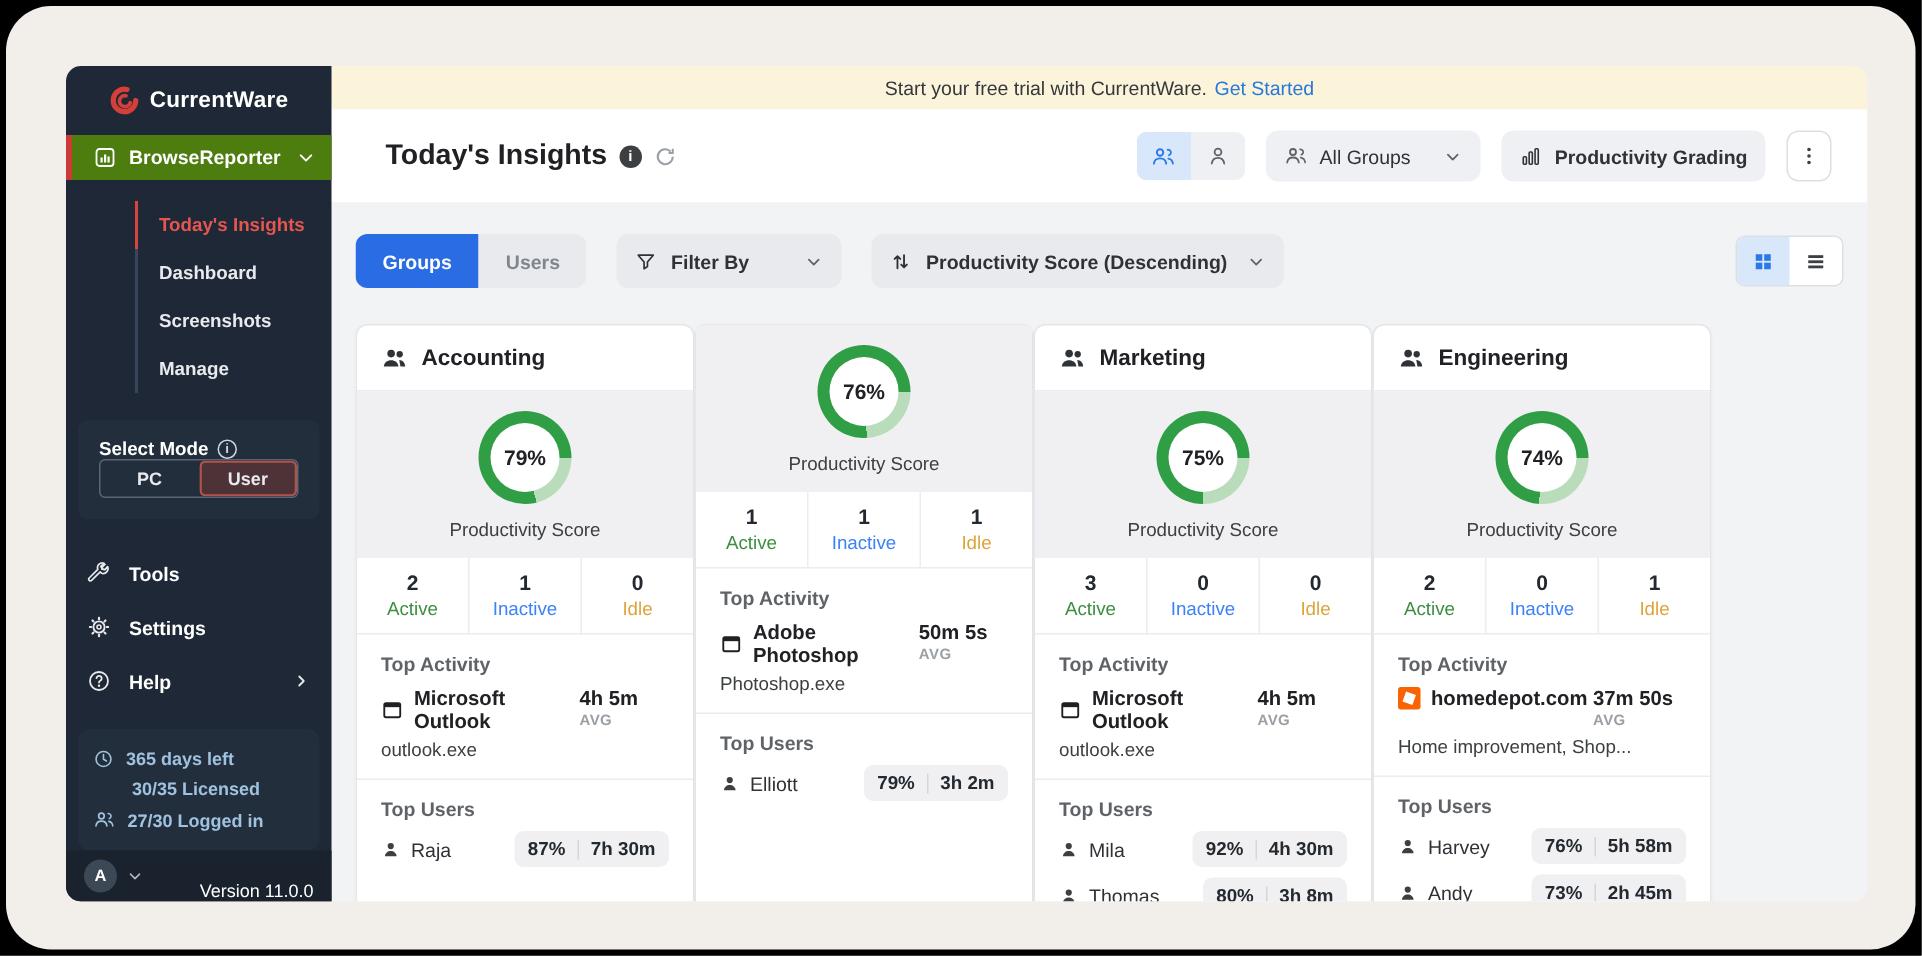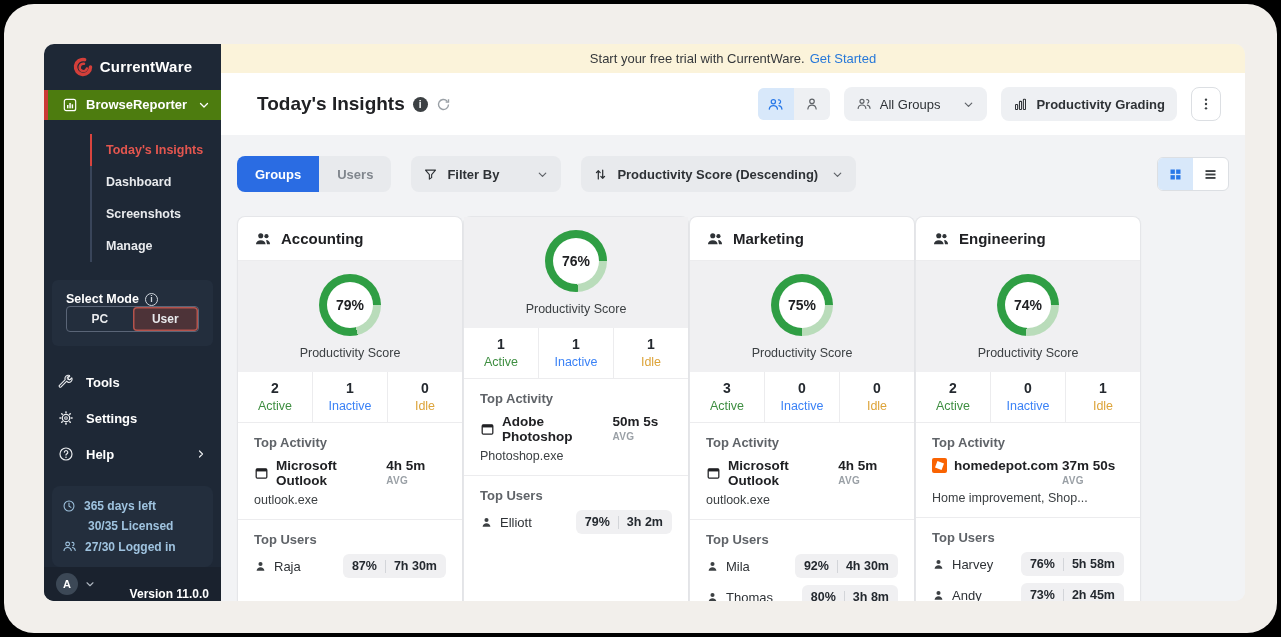--- a/index.html
+++ b/index.html
@@ -25,21 +25,21 @@
   .mode-btn { flex:1; padding:5px 0; text-align:center; font-size:12px; font-weight:bold; color:#e8eaed; cursor:pointer; }
   .mode-btn.selected { background:#4d3338; box-shadow:inset 0 0 0 1.5px #b4534c; border-radius:4px; }
   .side-menu { margin-top:18px; }
   .side-menu-item { display:flex; align-items:center; gap:12px; padding:10px 14px; font-size:13px; font-weight:bold; cursor:pointer; }
   .side-menu-item .grow { flex:1; }
   .license-box { margin:14px 8px 0 8px; background:#232e3d; border-radius:8px; padding:10px 10px; color:#9fc3df; font-size:12px; font-weight:bold; }
   .lic-row { display:flex; align-items:center; gap:8px; padding:3px 0; }
   .lic-indent { padding-left:26px; }
   .side-footer { margin-top:auto; background:#1a222e; height:40px; display:flex; align-items:center; padding:0 12px; gap:6px; }
   .avatar { width:22px; height:22px; border-radius:50%; background:#3c4856; color:#fff; font-size:11px; font-weight:bold; display:flex; align-items:center; justify-content:center; }
-  .version { margin-left:auto; font-size:12px; font-weight:bold; color:#fff;margin-top:20px; }
+  .version { margin-left:auto; font-size:12px; font-weight:normal; color:#fff;margin-top:20px; }
 
   
   .main { flex:1; display:flex; flex-direction:column; min-width:0; }
   .banner { height:29px; background:#fbf3da; display:flex; align-items:center; justify-content:center; font-size:13px; color:#35383b; gap:5px; flex:none; }
   .banner a { color:#2678d9; text-decoration:none; cursor:pointer; }
   .header { height:62px; background:#fff; display:flex; align-items:center; padding:0 24px 0 36px; flex:none; }
   .page-title { font-size:19px; font-weight:bold; color:#202124; display:flex; align-items:center; gap:8px; }
   .info-filled { width:15px; height:15px; border-radius:50%; background:#3c4043; color:#fff; font-size:10px; font-weight:bold; display:inline-flex; align-items:center; justify-content:center; }
   .hdr-right { margin-left:auto; display:flex; align-items:center; gap:14px; }
   .seg-icons { display:flex; background:#eef0f3; border-radius:6px; overflow:hidden; }

